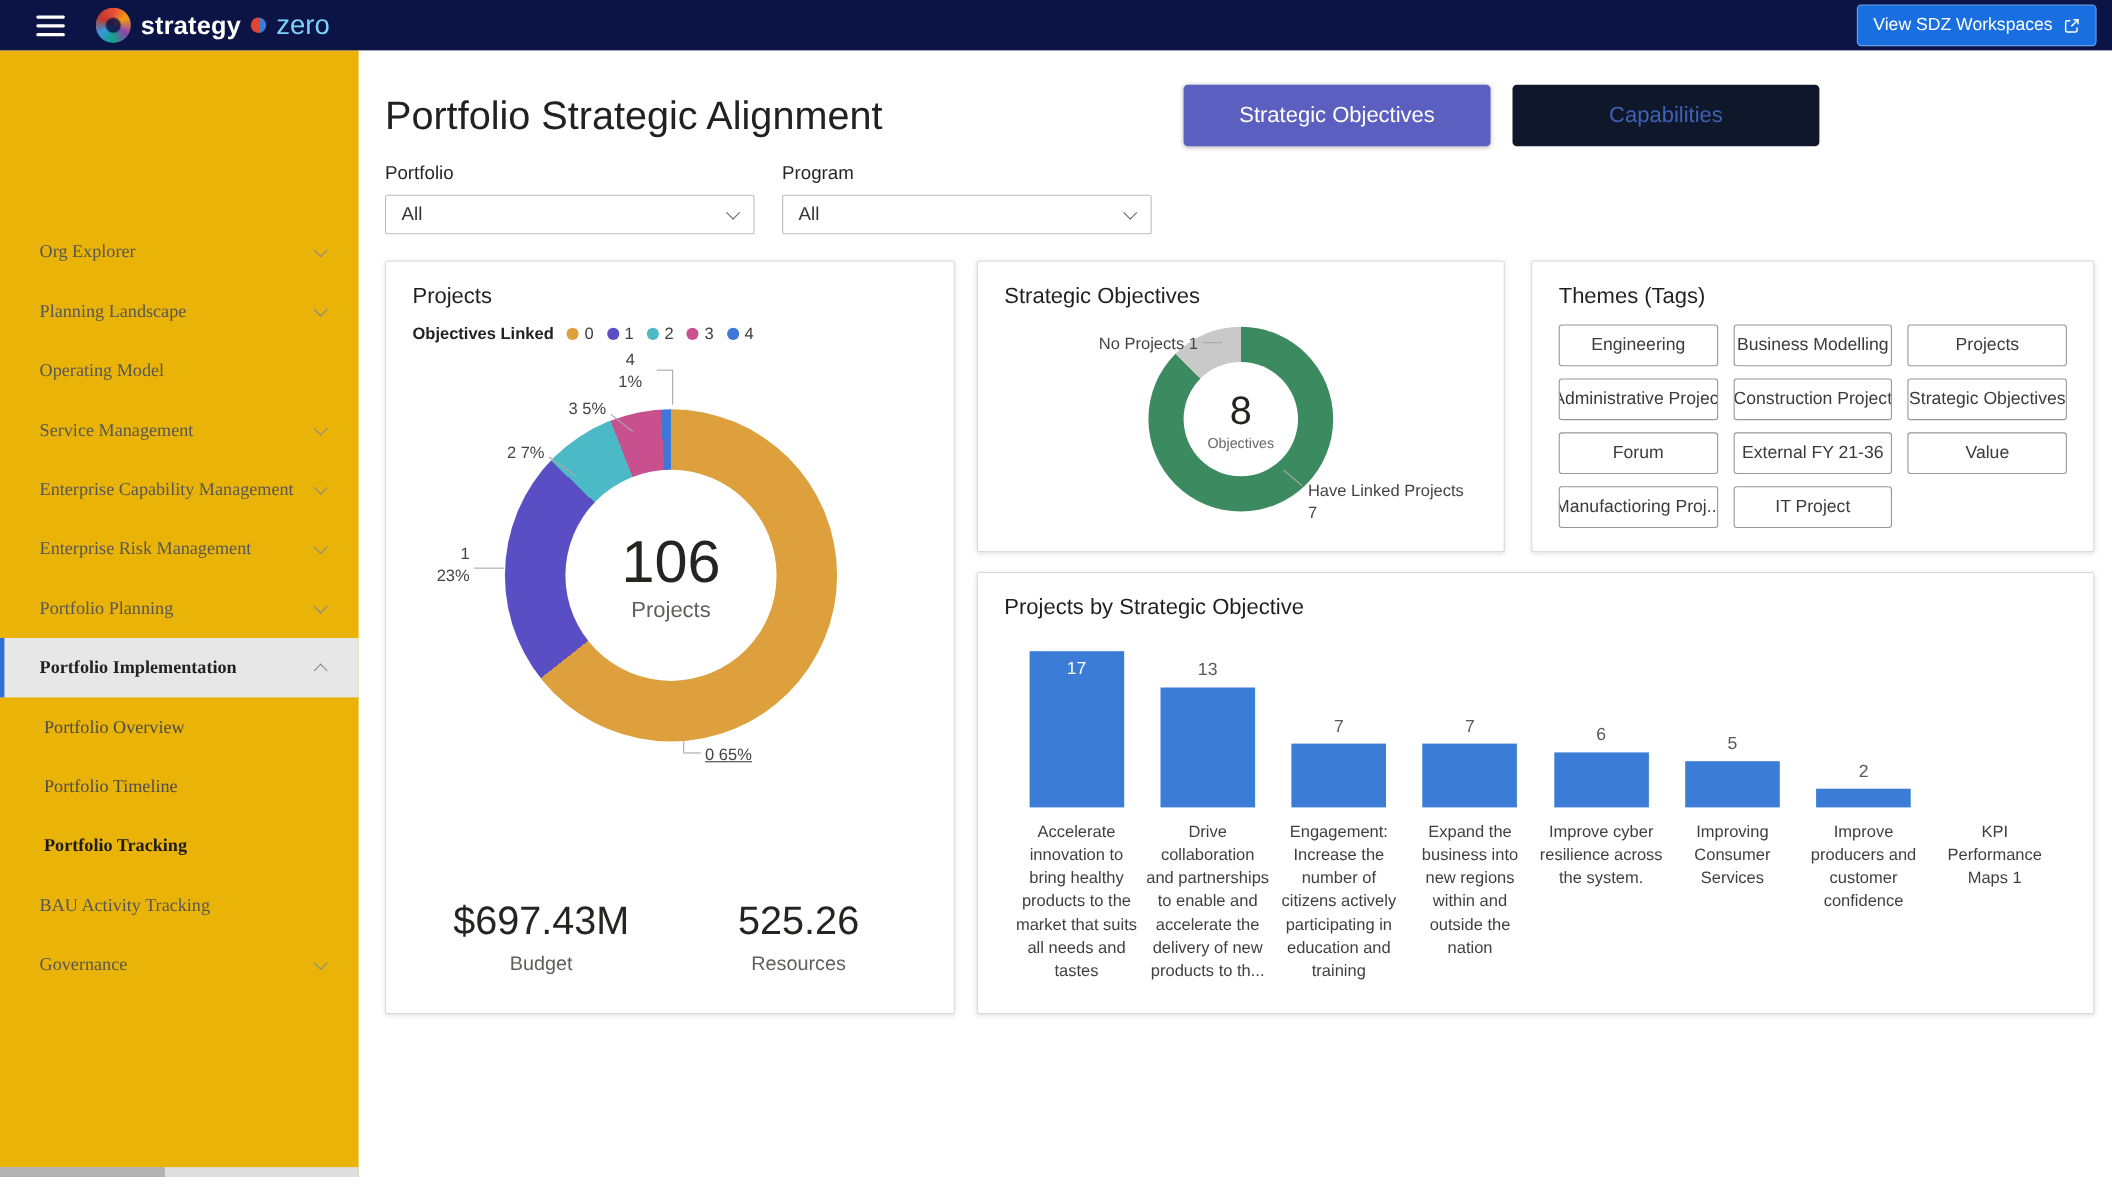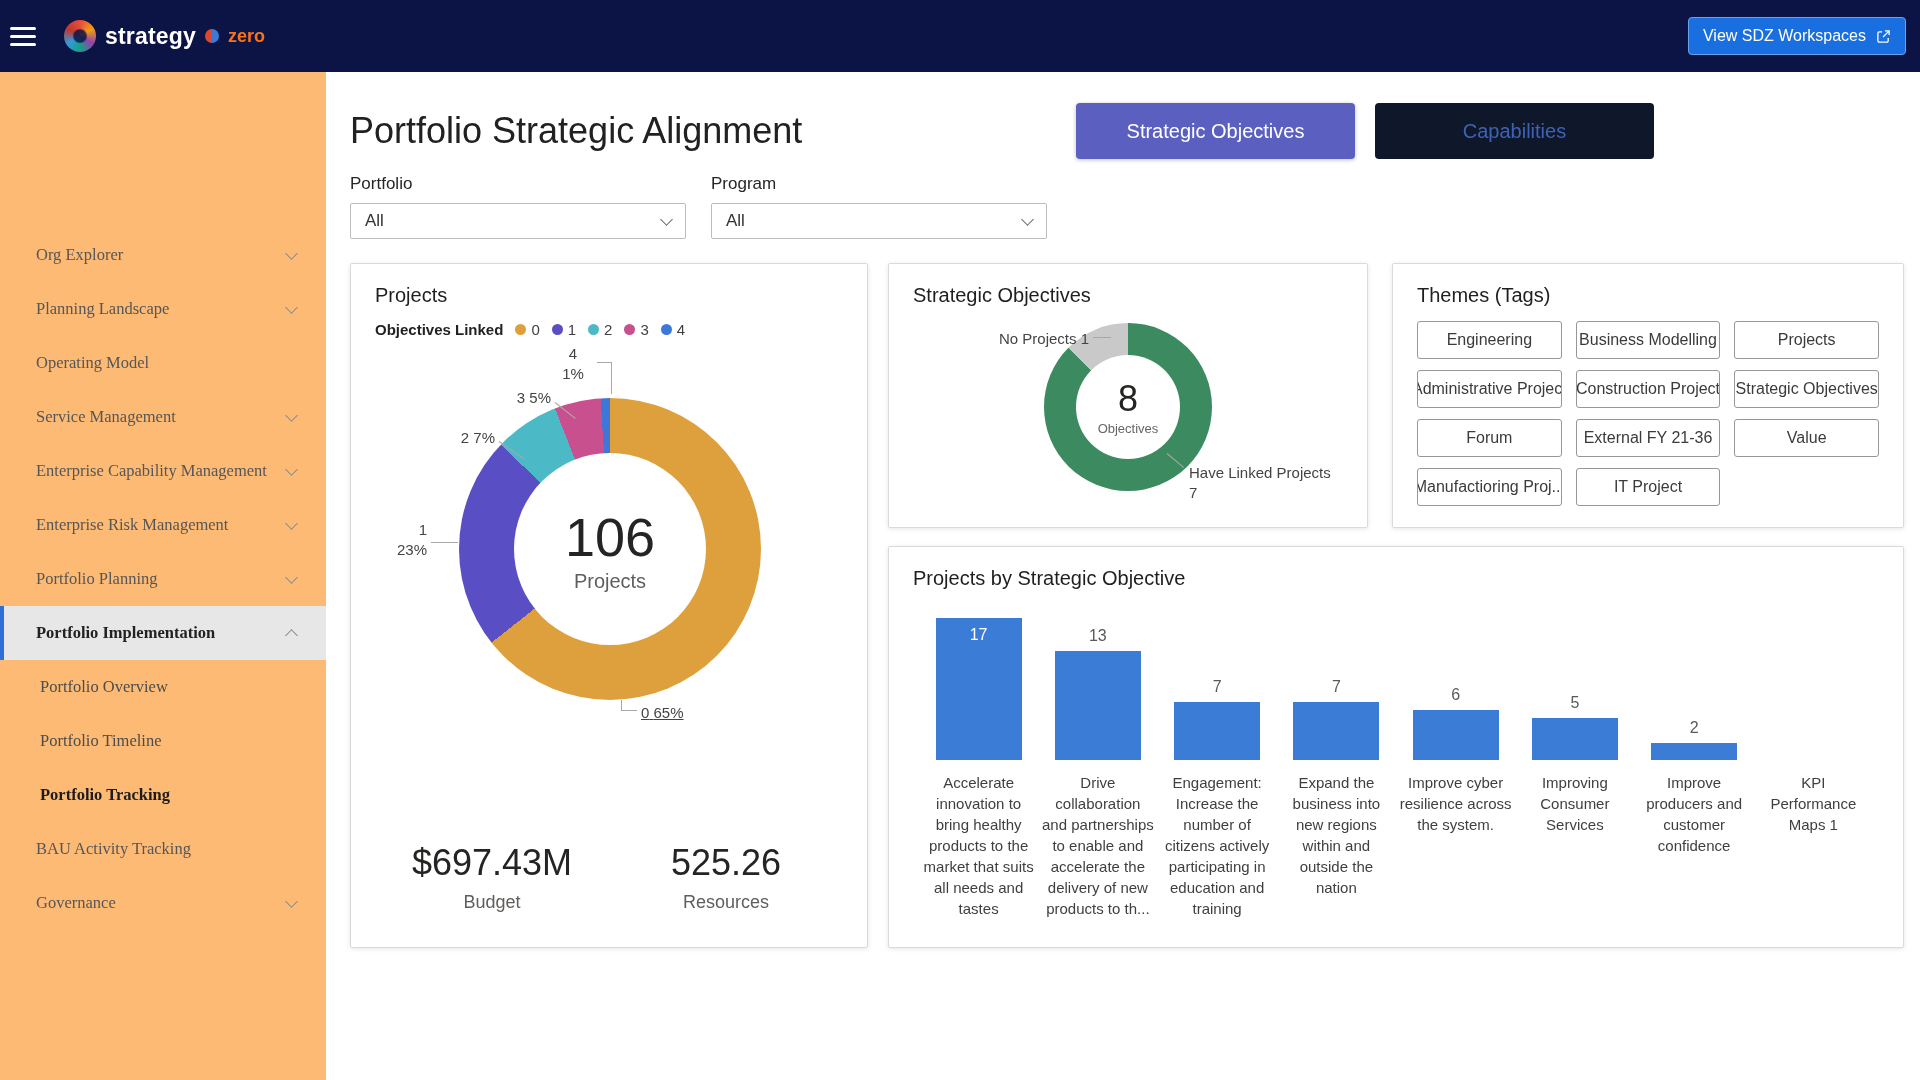--- a/index.html
+++ b/index.html
@@ -1,39 +1,39 @@
 <!DOCTYPE html>
 <html><head>
 <meta charset="utf-8">
 <style>
   * { margin:0; padding:0; box-sizing:border-box; }
   html,body { width:1920px; height:1080px; overflow:hidden; background:#fff;
     font-family:"Liberation Sans", sans-serif; }
 
   
-  .topbar { height:72px; background:#0c1445; display:flex; align-items:center;
-    padding:0 14px 0 10px; }
+  .topbar { height:46px; background:#0c1445; display:flex; align-items:center;
+    padding:0 14px 0 33px; }
   .burger { width:26px; display:flex; flex-direction:column; gap:5px; cursor:pointer; margin-right:28px; }
   .burger div { height:3px; background:#fff; border-radius:2px; }
   .brand { display:flex; align-items:center; gap:9px; }
   .globe { width:32px; height:32px; border-radius:50%;
     background:
       radial-gradient(circle at 50% 50%, rgba(12,20,69,.85) 0 26%, rgba(12,20,69,0) 34%),
       conic-gradient(#e74c3c,#f39c12,#8e44ad,#16a085,#3498db,#c0392b,#e74c3c); }
   .brand-primary { color:#fff; font-size:23px; font-weight:bold; letter-spacing:.2px; }
   .mini-dot { width:14px; height:14px; border-radius:50%;
     background:linear-gradient(90deg,#e0452f 50%,#3a7bd5 50%); }
-  .brand-secondary { color:#f97316; font-size:18px; font-weight:700; }
+  .brand-secondary { color:#7dd3fc; font-size:25px; font-weight:400; }
   .ws-btn { margin-left:auto; display:flex; align-items:center; gap:10px;
     background:#1a6fe0; border:1px solid #6aa3ec; color:#fff; font-size:16px;
     padding:9px 14px; border-radius:4px; cursor:pointer; }
 
   
   .app { display:flex; height:1024px; }
-  .sidebar { width:326px; background:#fdba74; flex-shrink:0; position:relative;
+  .sidebar { width:326px; background:#eab308; flex-shrink:0; position:relative;
     padding-top:156px; }
   .nav-item { height:54px; display:flex; align-items:center; padding:0 30px 0 36px;
     font-family:"Liberation Serif", serif; font-size:16.5px; color:#565656; cursor:pointer; }
   .nav-item .nav-label { flex:1; white-space:nowrap; overflow:hidden; }
   .chev { width:9px; height:9px; border-right:1.6px solid #8a8a8a; border-bottom:1.6px solid #8a8a8a;
     transform:rotate(45deg); margin-top:-4px; flex-shrink:0; }
   .chev.up { transform:rotate(-135deg); margin-top:4px; }
   .nav-item.section-active { background:#e7e7e7; border-left:4px solid #2f6fd6;
     padding-left:32px; font-weight:bold; color:#222; }
   .nav-item.sub { padding-left:40px; color:#4c4c4c; }

